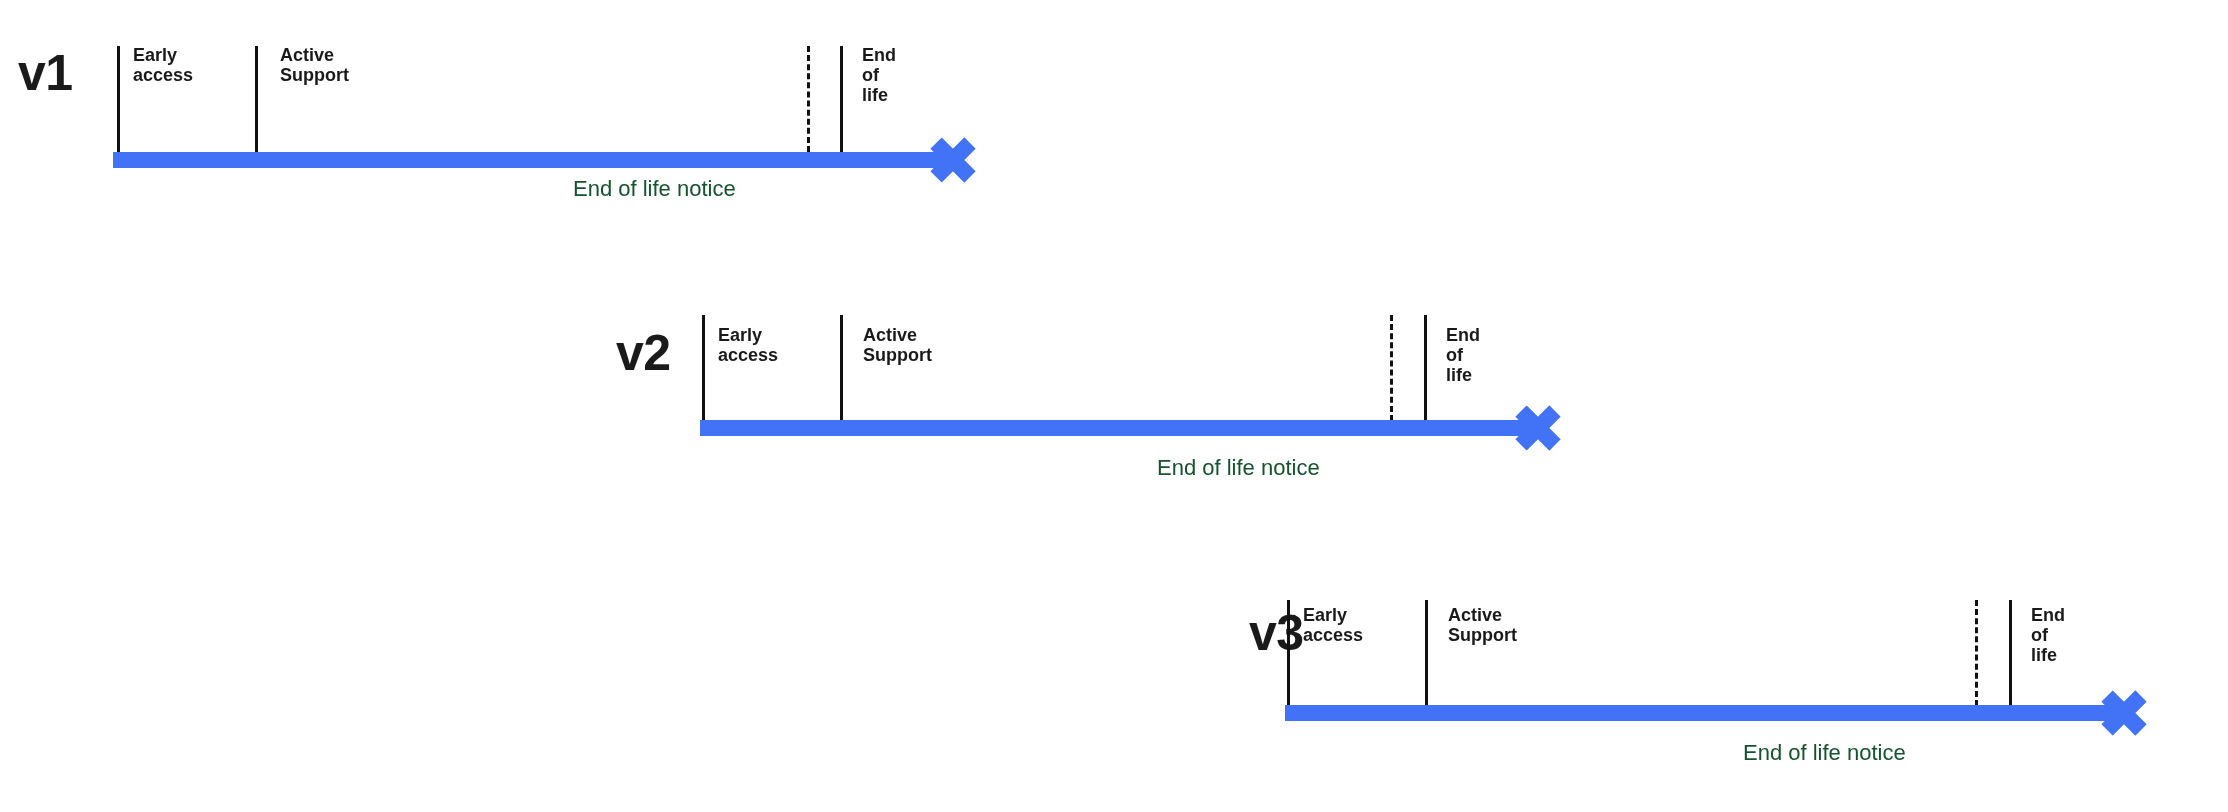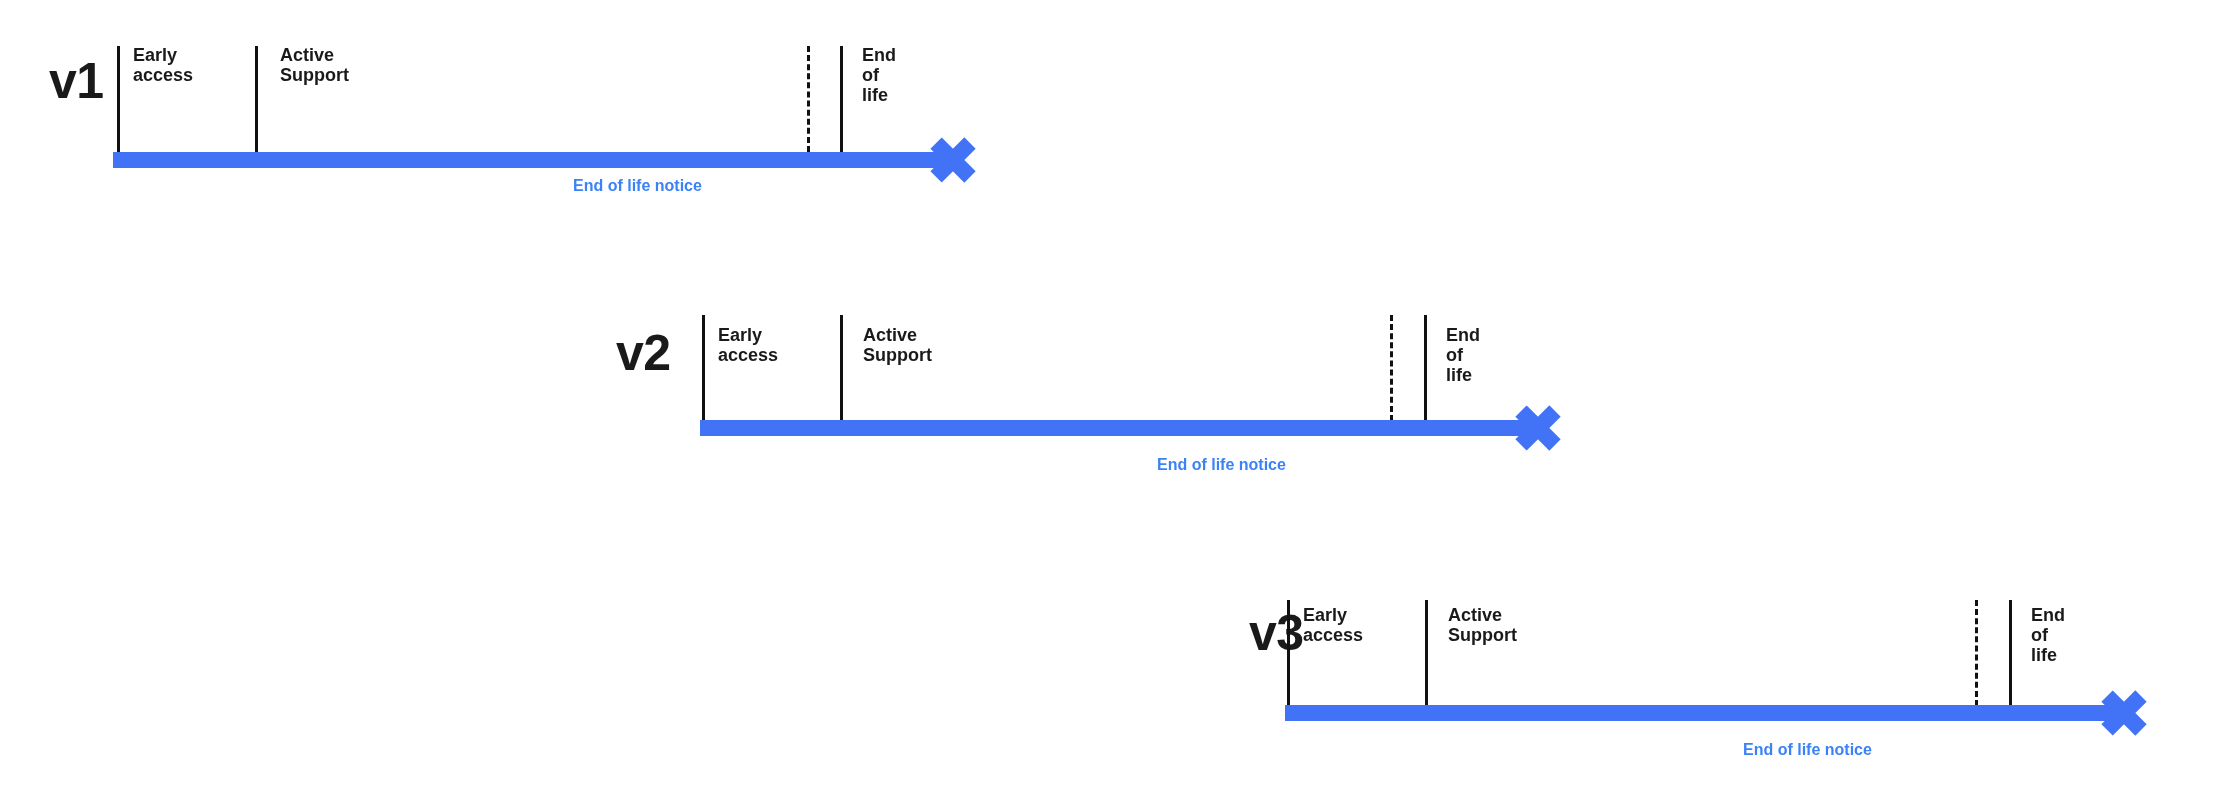--- a/index.html
+++ b/index.html
@@ -93,34 +93,34 @@
     height: 48px;
     left: 8px;
     top: 12px;
     transform: rotate(45deg);
     transform-origin: 50% 0%;
   }
 
   
   .notice-caption {
     position: absolute;
-    font-size: 16px;
-    font-weight: 700;
-    color: #3b82f6;
+    font-size: 22px;
+    font-weight: 400;
+    color: #14532d;
     white-space: nowrap;
     line-height: 1;
   }
 </style>
 </head>
 <body>
 
 <div id="canvas">
 
 <div class="timeline-row">
-      <div class="version-label" style="left: 18px; top: 56px; margin-left: 31px;">v1</div>
+      <div class="version-label" style="left: 18px; top: 48px;">v1</div>
       <div class="boundary" style="left: 117px; top: 46px; height: 106px; background: rgb(17, 17, 17);"></div>
       <div class="boundary" style="left: 255px; top: 46px; height: 106px; background: rgb(17, 17, 17);"></div>
       <div class="dashed-marker" style="left: 807px; top: 46px; height: 106px; border-left-color: rgb(17, 17, 17);"></div>
       <div class="boundary" style="left: 840px; top: 46px; height: 106px; background: rgb(17, 17, 17);"></div>
       <div class="phase-label" style="left: 133px; top: 45px;">Early
 access</div>
       <div class="phase-label" style="left: 280px; top: 45px;">Active Support</div>
       <div class="phase-label" style="left: 862px; top: 45px;">End of life</div>
       <div class="track-bar" style="left: 113px; top: 152px; width: 847px; background: rgb(66, 114, 245);"></div>
       <div class="arrow-head" style="left: 954px; top: 131px;">

